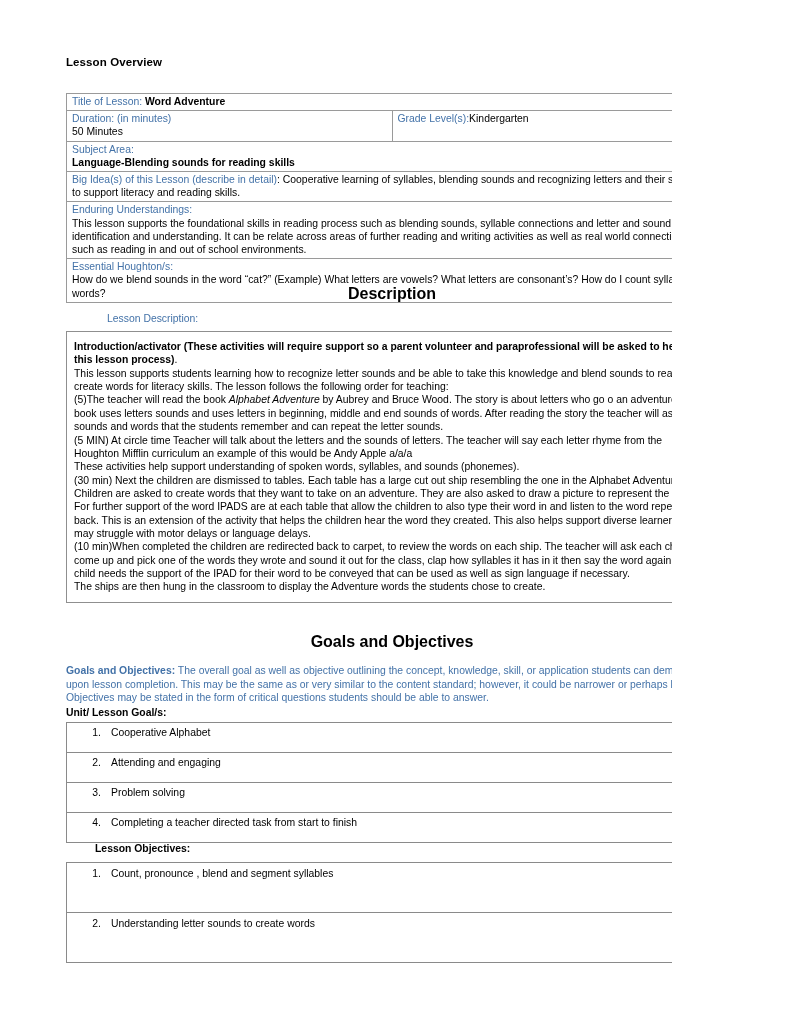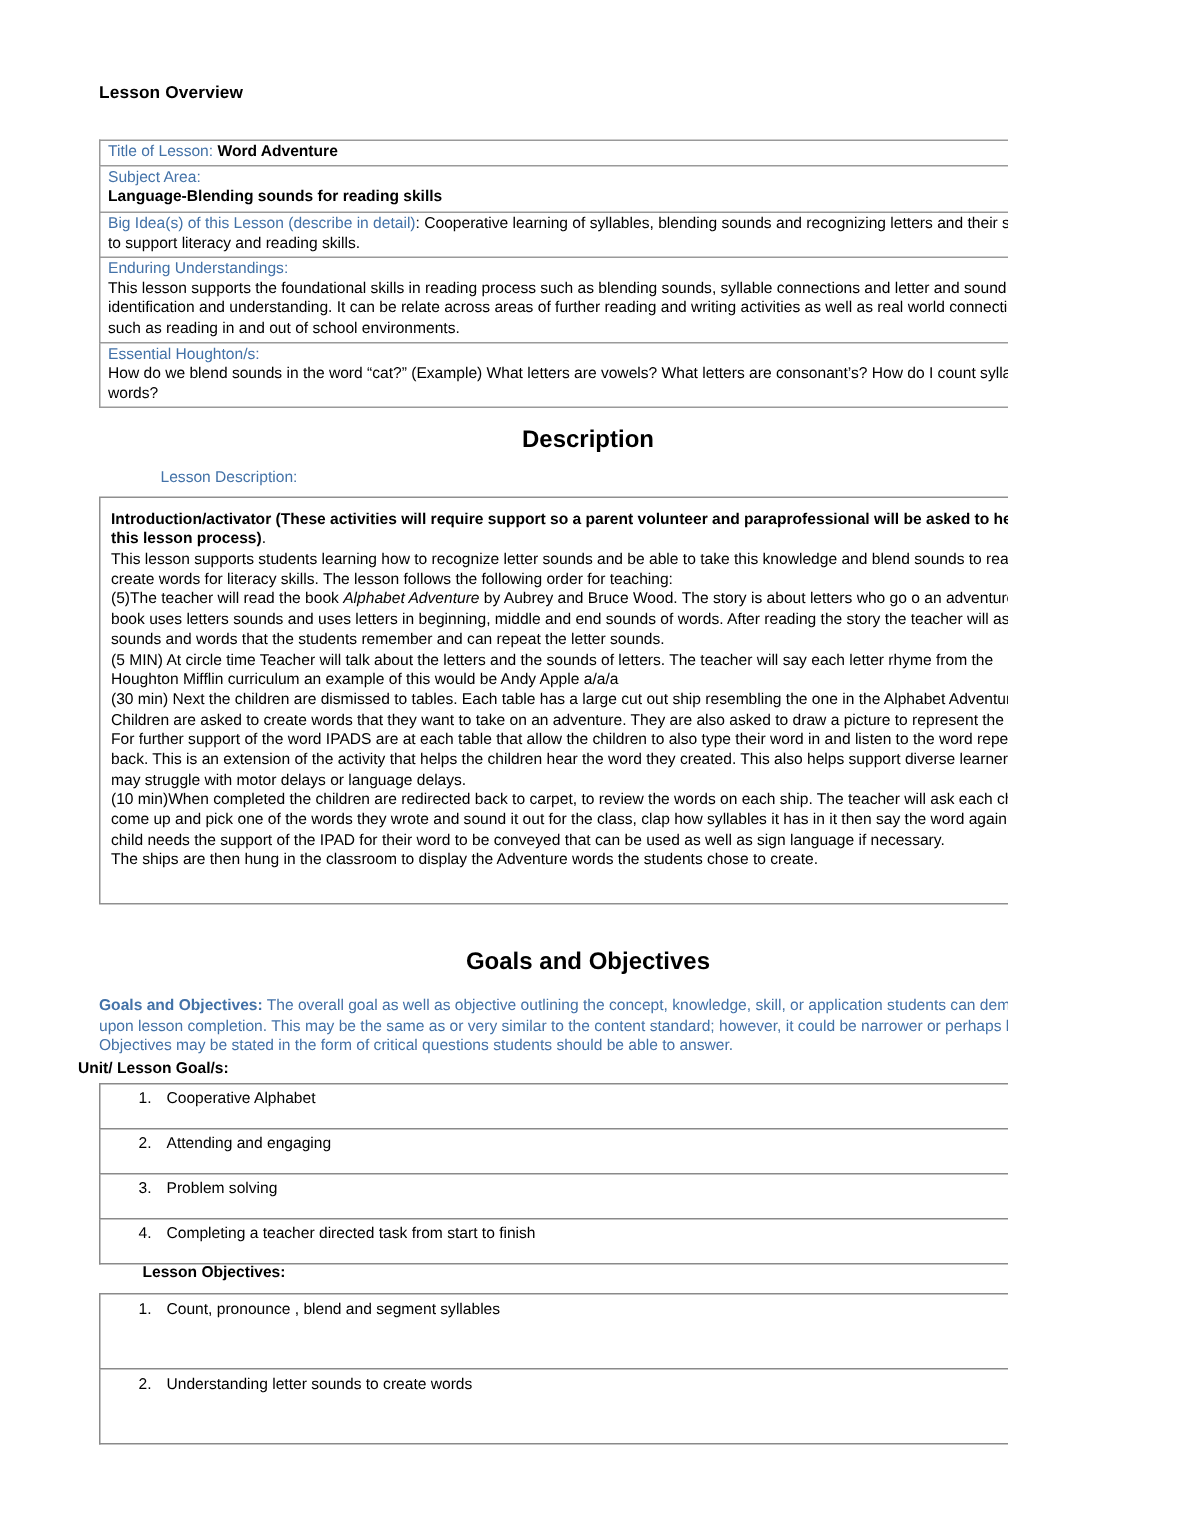--- a/index.html
+++ b/index.html
@@ -120,20 +120,29 @@
   <div class="abs" style="left:66px; top:93px;">
     <table class="ovw">
       <tbody>
         <tr>
           <td colspan="2">
             <span class="blue">Title of Lesson:</span>
             <span class="bold">Word Adventure</span>
           </td>
         </tr>
         <tr>
+          <td class="cell-left">
+            <div class="blue">Duration: (in minutes)</div>
+            <div>50 Minutes</div>
+          </td>
+          <td>
+            <span class="blue">Grade Level(s):</span><span>Kindergarten</span>
+          </td>
+        </tr>
+        <tr>
           <td colspan="2">
             <div class="blue">Subject Area:</div>
             <div class="bold">Language-Blending sounds for reading skills</div>
           </td>
         </tr>
         <tr>
           <td colspan="2">
             <span class="blue">Big Idea(s) of this Lesson (describe in detail)</span><span>: Cooperative learning of syllables, blending sounds and recognizing letters and their sounds to support literacy and reading skills.</span>
           </td>
         </tr>
@@ -155,32 +164,33 @@
 
   <div class="abs center-title" style="left:66px; top:285px; width:652px;">Description</div>
 
   <div class="abs label-blue" style="left:66px; top:313px;padding-left:41px;">Lesson Description:</div>
 
   <div class="abs descbox" style="left:66px; top:331px; height:272px;">
     <p><span class="bold">Introduction/activator (These activities will require support so a parent volunteer and paraprofessional will be asked to help for this lesson process)</span><span>.</span></p>
     <p>This lesson supports students learning how to recognize letter sounds and be able to take this knowledge and blend sounds to read and create words for literacy skills. The lesson follows the following order for teaching:</p>
     <p><span>(5)The teacher will read the book </span><span class="ital">Alphabet Adventure</span><span> by Aubrey and Bruce Wood.  The story is about letters who go o an adventure.  The book uses letters sounds and uses letters in beginning, middle and end sounds of words.  After reading the story the teacher will ask letter sounds and words that the students remember and can repeat the letter sounds.</span></p>
     <p>(5 MIN) At circle time Teacher will talk about the letters and the sounds of letters. The teacher will say each letter rhyme from the Houghton Mifflin curriculum an example of this would be Andy Apple a/a/a</p>
+    <p>These activities help support understanding of spoken words, syllables, and sounds (phonemes).</p>
     <p>(30 min) Next the children are dismissed to tables. Each table has a large cut out ship resembling the one in the Alphabet Adventure story. Children are asked to create words that they want to take on an adventure.  They are also asked to draw a picture to represent the word. For further support of the word IPADS are at each table that allow the children to also type their word in and listen to the word repeated back. This is an extension of the activity that helps the children hear the word they created. This also helps support diverse learners who may struggle with motor delays or language delays.</p>
     <p>(10 min)When completed the children are redirected back to carpet, to review the words on each ship.  The teacher will ask each child to come up and pick one of the words they wrote and sound it out for the class, clap how syllables it has in it then say the word again. If a child needs the support of the IPAD for their word to be conveyed that can be used as well as sign language if necessary.</p>
     <p> The ships are then hung in the classroom to display the Adventure words the students chose to create.</p>
   </div>
 
   <div class="abs center-title" style="left:66px; top:633px; width:652px;">Goals and Objectives</div>
 
   <div class="abs para-blue" style="left:66px; top:664px; width:652px;">
     <span class="blue-bold">Goals and Objectives:</span><span> The overall goal as well as objective outlining the concept, knowledge, skill, or application students can demonstrate upon lesson completion. This may be the same as or very similar to the content standard; however, it could be narrower or perhaps broader. Objectives may be stated in the form of critical questions students should be able to answer.</span>
   </div>
 
-  <div class="abs label-bold-black" style="left:52px; top:707px;">Unit/ Lesson Goal/s:</div>
+  <div class="abs label-bold-black" style="left:66px; top:707px;">Unit/ Lesson Goal/s:</div>
 
   <div class="abs" style="left:66px; top:722px;">
     <table class="listtbl">
       <tbody id="goals-body">
           <tr>
             <td class="goal-cell">
               <div class="li-row">
                 <div class="li-num">1.</div>
                 <div class="li-txt">Cooperative Alphabet</div>
               </div>

